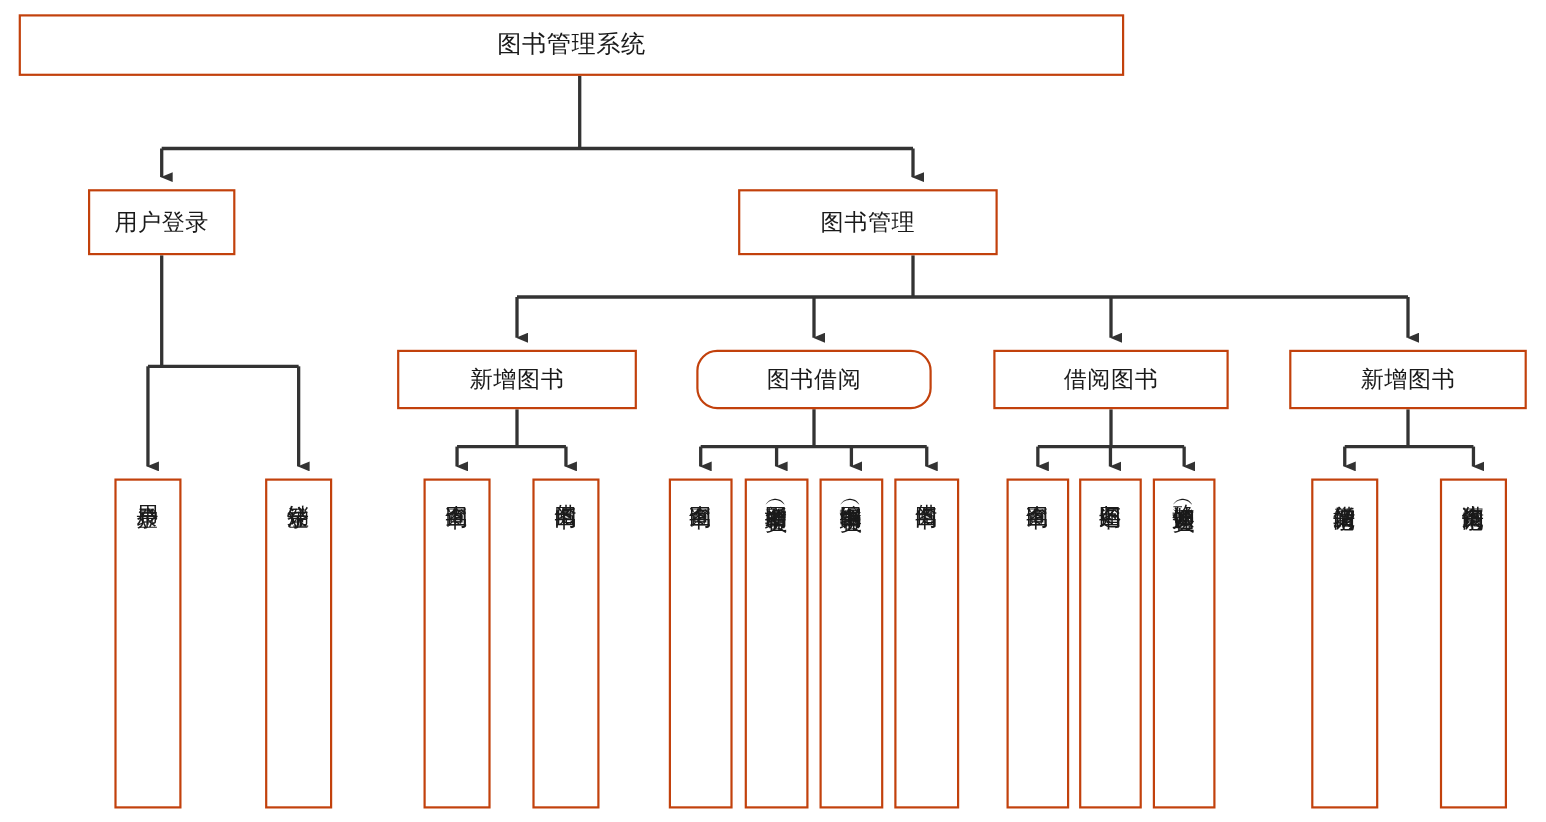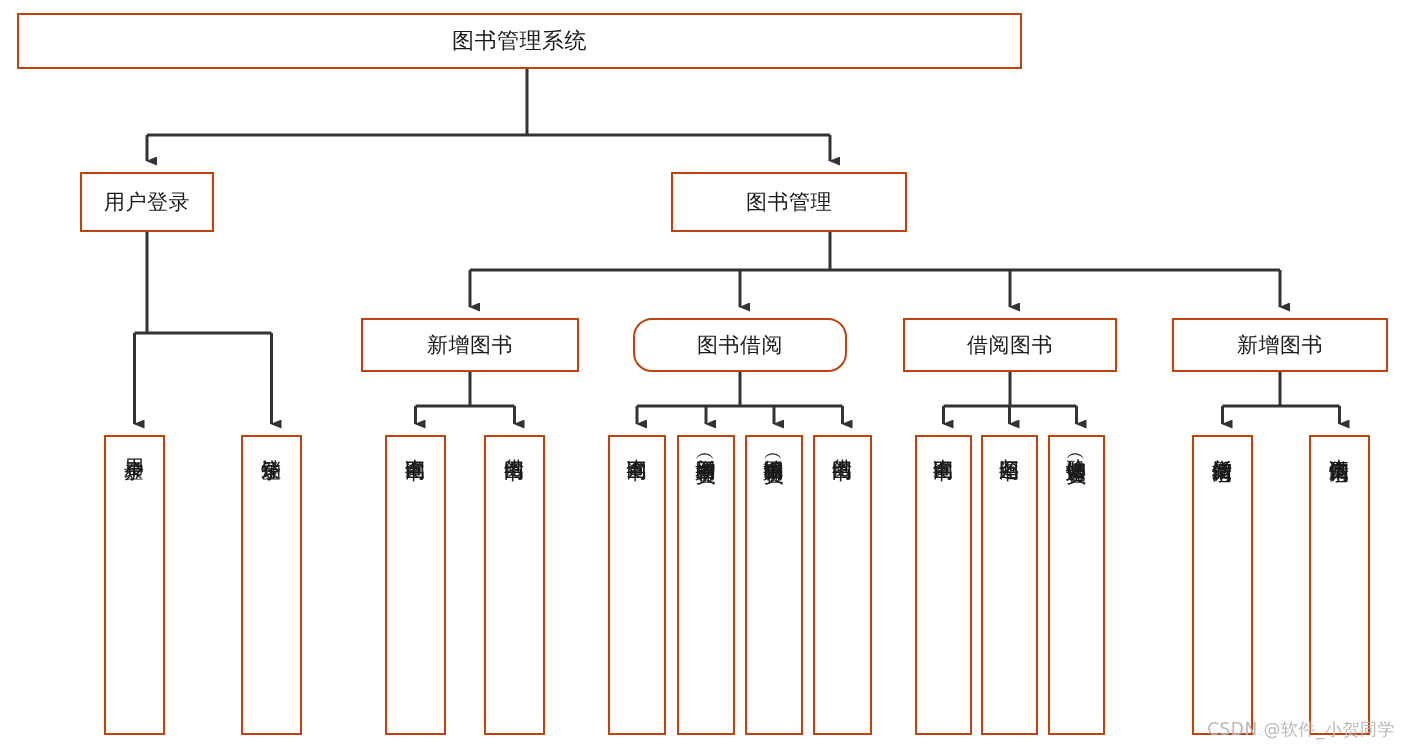--- a/index.html
+++ b/index.html
@@ -179,14 +179,13 @@
         <span class="node-label">确认归还（管理员）</span>
       </div>
       <div class="node vert" style="left: 1192px; top: 435px; width: 61px; height: 300px;">
         <span class="node-label">新增借阅记录</span>
       </div>
       <div class="node vert" style="left: 1309px; top: 435px; width: 61px; height: 300px;">
         <span class="node-label">查询借阅记录</span>
       </div>
     </div>
 
-  <div class="watermark">CSDN @软件_小贺同学</div>
 </div>
 
 </body></html>

